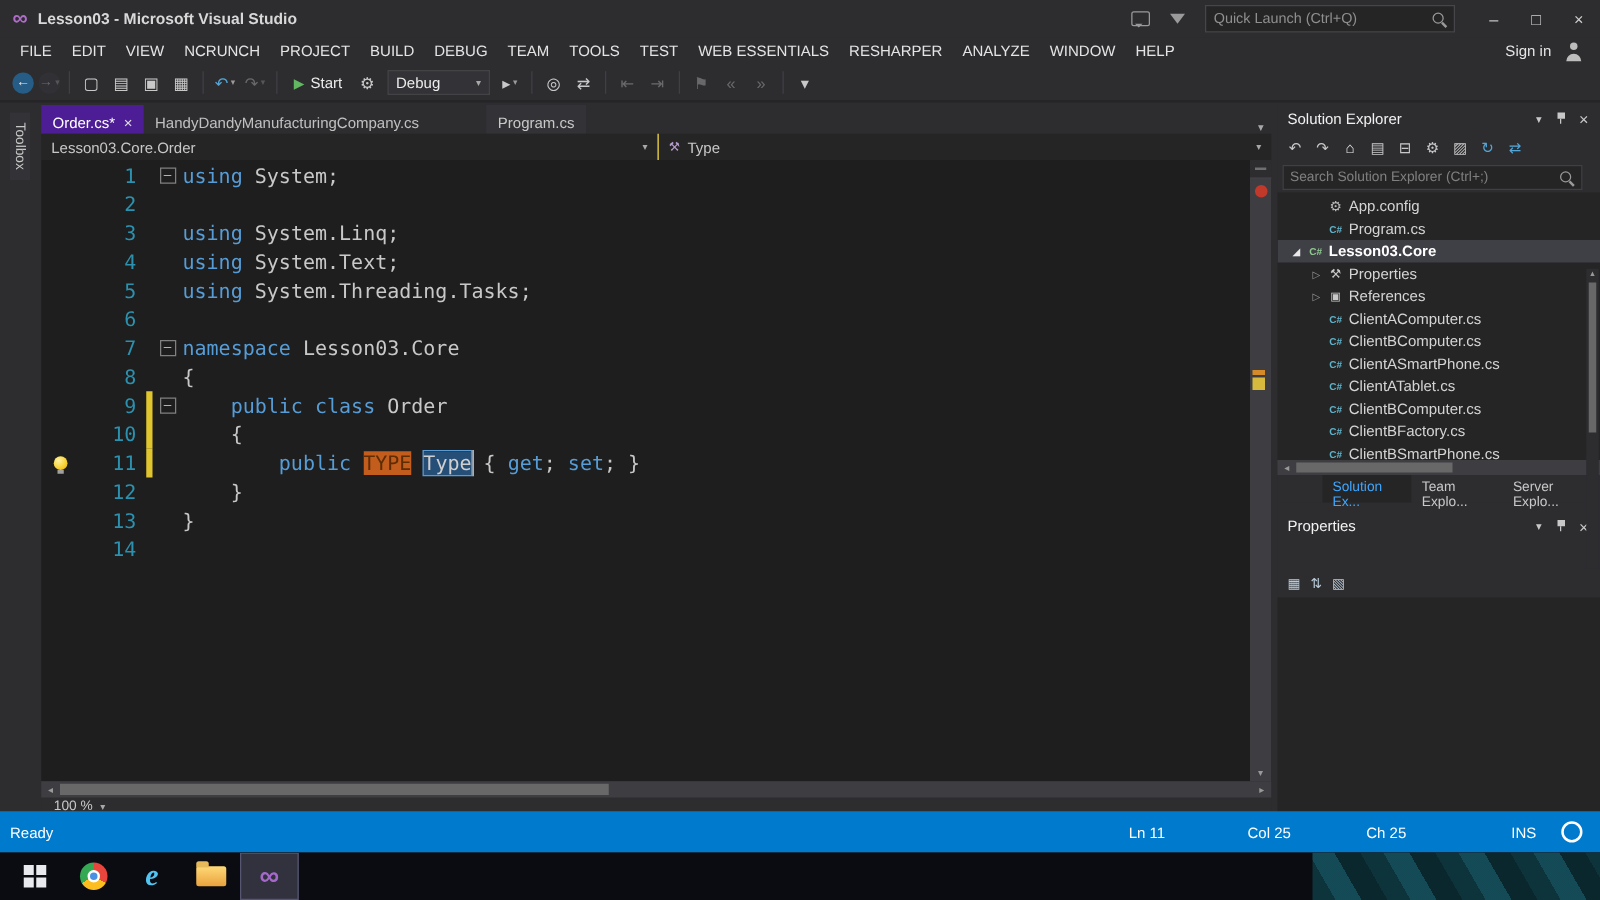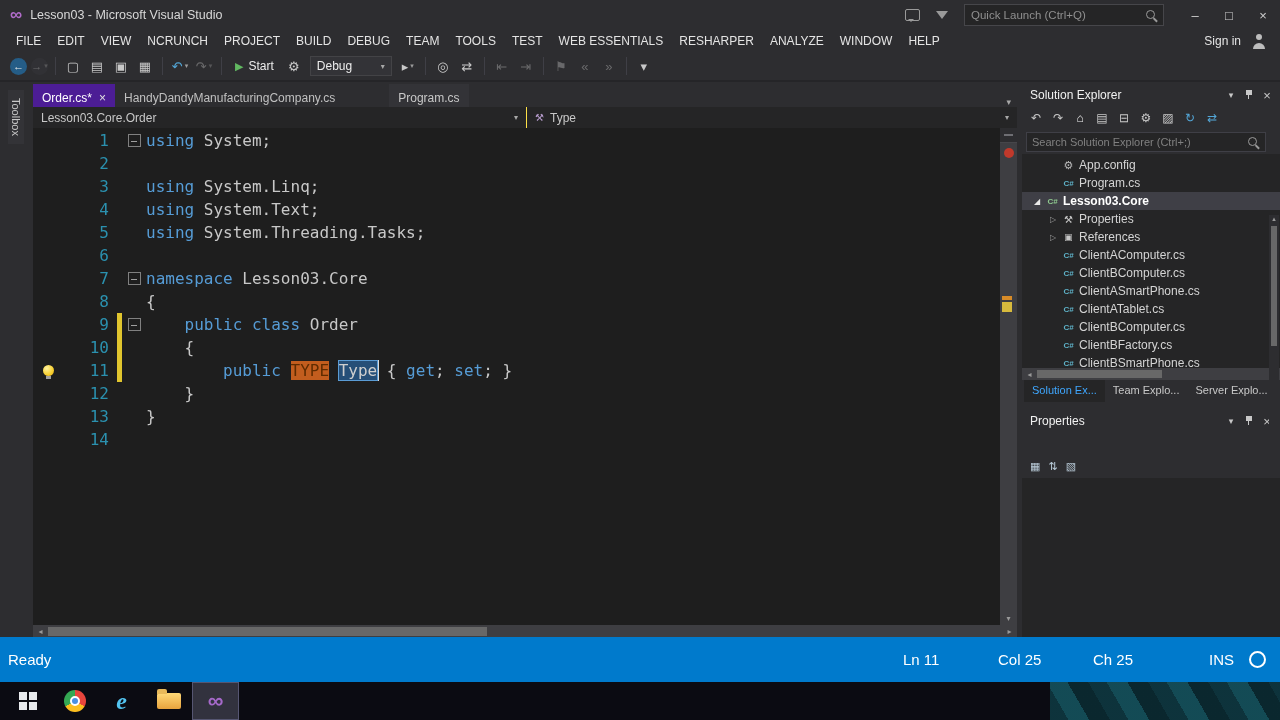--- a/index.html
+++ b/index.html
@@ -2,21 +2,21 @@
 <html><head>
 <meta charset="utf-8">
 <style>
   html,body{margin:0;padding:0;background:#000;}
   #app{position:relative;width:1280px;height:720px;background:#2d2d30;overflow:hidden;
        font-family:"Liberation Sans",sans-serif;color:#f1f1f1;}
 
   
   .titlebar{position:absolute;top:0;left:0;width:100%;height:30px;display:flex;align-items:center;background:#2d2d30;box-sizing:border-box;}
   .vs-ico{color:#b06cc9;font-size:17px;font-weight:bold;margin:0 8px 0 10px;}
-  .title{font-size:12.5px;color:#d8d8d8;}
+  .title{font-size:12.5px;color:#d8d8d8;font-weight:bold;}
   .t-icons{margin-left:auto;display:flex;align-items:center;gap:16px;}
   .ti-feedback{width:13px;height:10px;border:1px solid #9a9a9a;border-radius:2px;position:relative;display:inline-block;}
   .ti-feedback::after{content:"";position:absolute;left:2px;bottom:-5px;border:3px solid transparent;border-top-color:#9a9a9a;}
   .ti-filter{width:0;height:0;border-left:6px solid transparent;border-right:6px solid transparent;border-top:8px solid #9a9a9a;display:inline-block;}
   .quick{width:198px;height:20px;background:#252526;border:1px solid #46464a;display:flex;align-items:center;margin-left:16px;}
   .quick input{flex:1;background:transparent;border:0;outline:0;color:#9a9a9a;font-size:11.5px;padding:0 6px;font-family:inherit;}
   .quick input::placeholder{color:#8f8f8f;}
   .i-search{width:13px;height:13px;position:relative;margin-right:5px;flex:none;}
   .i-search::before{content:"";position:absolute;left:1px;top:1px;width:7px;height:7px;border:1.5px solid #9a9a9a;border-radius:50%;}
   .i-search::after{content:"";position:absolute;right:0;bottom:1px;width:5px;height:1.5px;background:#9a9a9a;transform:rotate(45deg);}
@@ -131,30 +131,30 @@
   .ti.prp{font-size:10px;color:#c8c8c8;font-weight:normal;}
   .ti.ref{font-size:9px;color:#c8c8c8;font-weight:normal;}
   .tlabel{margin-left:2px;white-space:nowrap;}
   .se-vscroll{position:absolute;right:1px;top:131px;width:10px;height:240px;display:flex;flex-direction:column;align-items:center;background:#2d2d30;}
   .se-vscroll .ar{font-size:7px;color:#999;}
   .se-vthumb{width:6px;height:120px;background:#686868;margin-top:3px;}
   .se-hscroll{height:12px;background:#3e3e42;display:flex;align-items:center;flex:none;}
   .se-hscroll .hs-thumb{height:8px;top:2px;width:55%;}
   .se-tabs{height:22px;display:flex;align-items:stretch;background:#2d2d30;padding-left:2px;flex:none;}
   .se-tab{font-size:11px;color:#c8c8c8;padding:4px 8px;}
-  .se-tab.active{color:#3fa7ff;background:#252526;}
+  .se-tab.active{color:#3fa7ff;background:#252526;margin-left:34px;}
   .props-header{margin-top:8px;height:22px;display:flex;align-items:center;padding:0 4px 0 8px;font-size:12px;color:#f1f1f1;flex:none;}
   .props-header .sp{flex:1;}
   .props-combo{height:22px;flex:none;}
   .props-toolbar{height:24px;display:flex;align-items:center;padding:0 8px;gap:8px;flex:none;}
   .props-tb-ic{font-size:11px;color:#b9cbd8;}
   .props-body{flex:1;background:#252526;}
 
   
-  .statusbar{position:absolute;left:0;bottom:38px;width:100%;height:45px;background:#007acc;display:flex;align-items:center;font-size:15px;color:#fff;padding-left:8px;box-sizing:border-box;}
+  .statusbar{position:absolute;left:0;bottom:38px;width:100%;height:33px;background:#007acc;display:flex;align-items:center;font-size:12px;color:#fff;padding-left:8px;box-sizing:border-box;}
   .st-right{margin-left:auto;display:flex;align-items:center;}
   .st-ln{width:95px;}
   .st-col{width:95px;}
   .st-ch{width:88px;}
   .st-ins{width:34px;margin-left:28px;}
   .st-circle{width:13px;height:13px;border:2px solid #fff;border-radius:50%;margin:0 14px 0 6px;}
 
   
   .taskbar{position:absolute;left:0;bottom:0;width:100%;height:38px;background:#0b0b12;display:flex;align-items:center;overflow:hidden;}
   .taskbar::after{content:"";position:absolute;right:0;top:0;bottom:0;width:230px;

